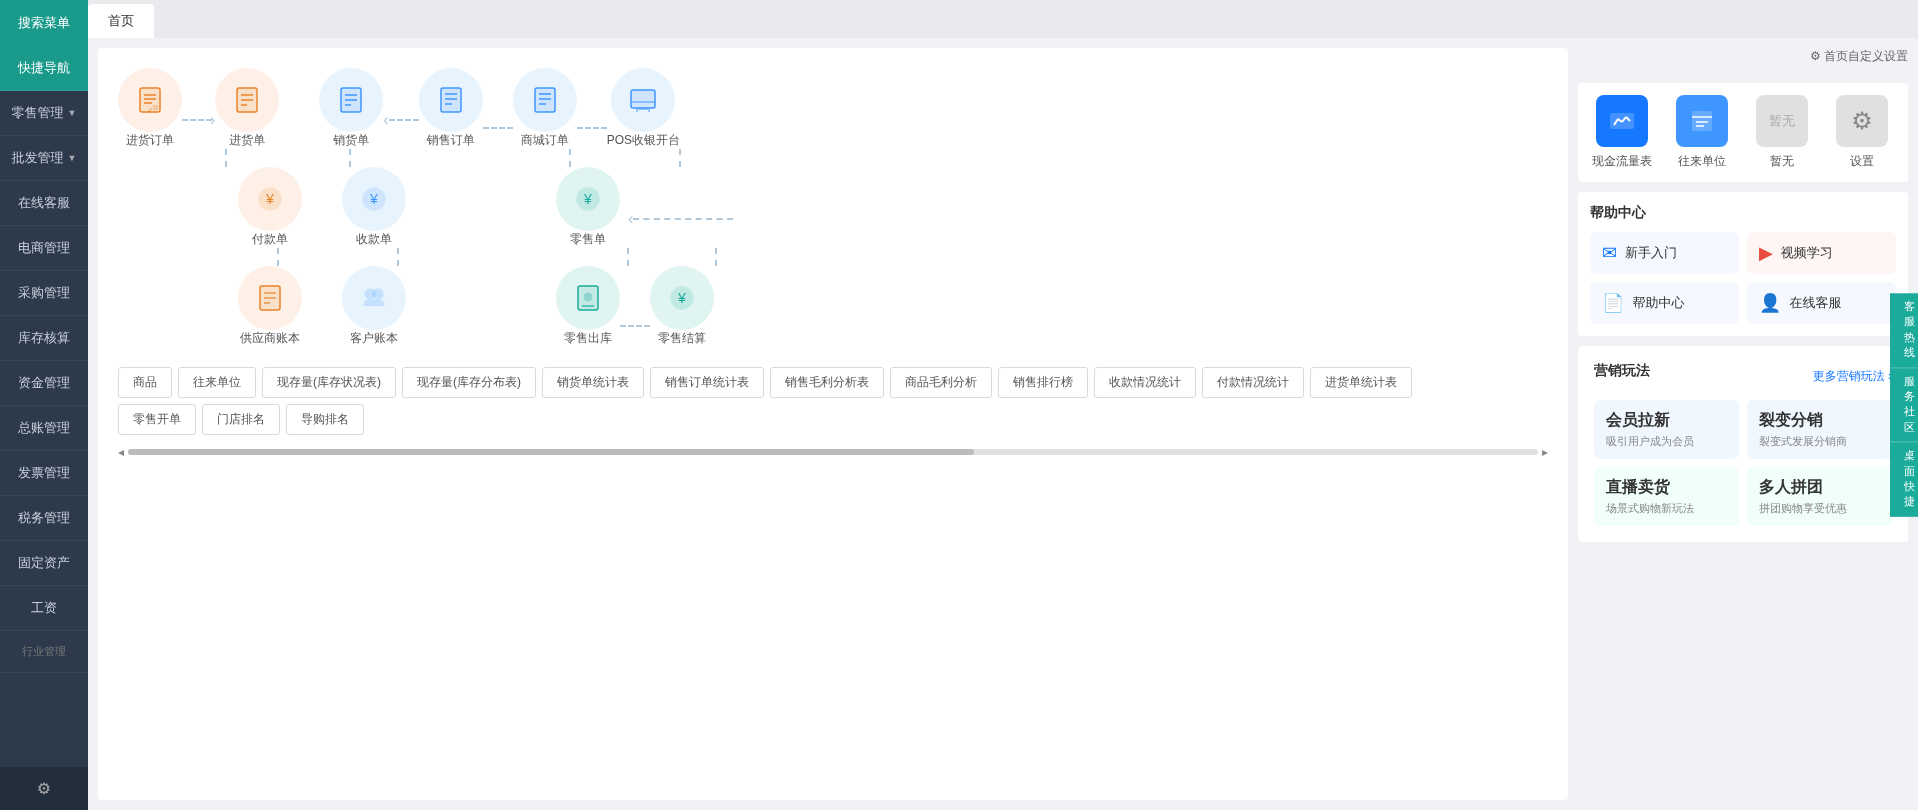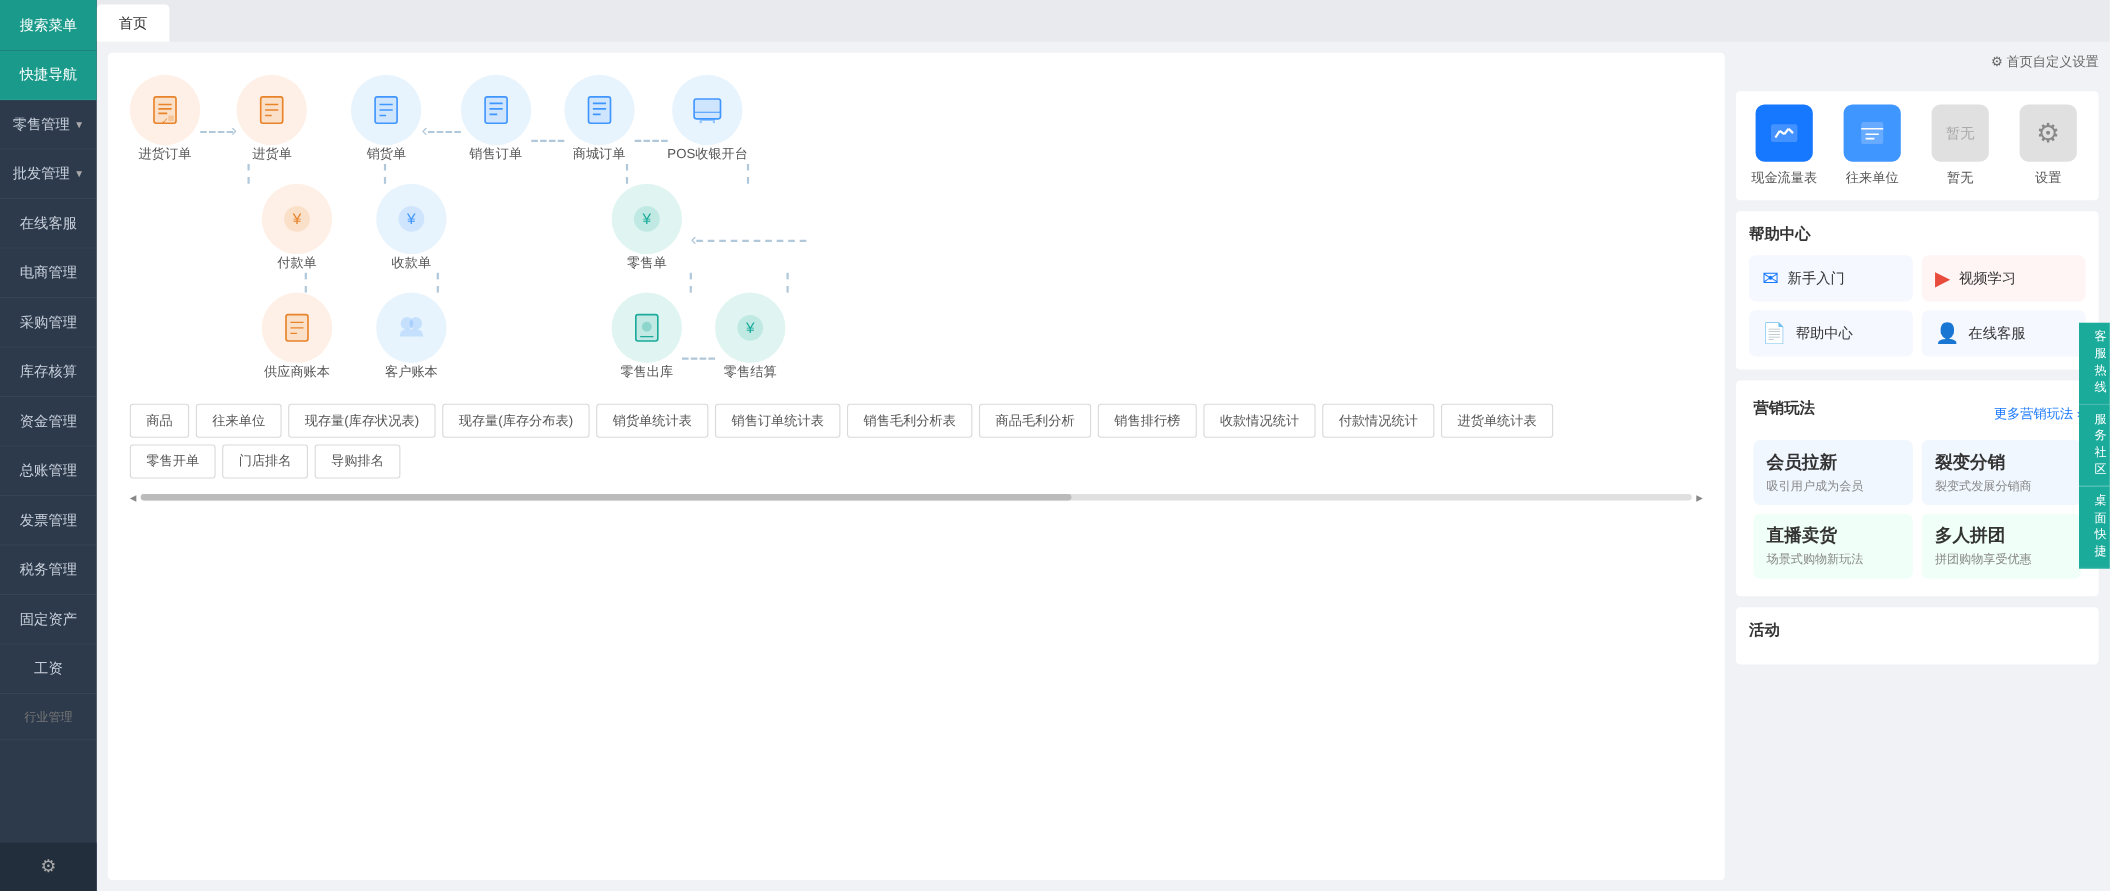--- a/index.html
+++ b/index.html
@@ -753,23 +753,20 @@
             <div class="marketing-item-title">直播卖货</div>
             <div class="marketing-item-desc">场景式购物新玩法</div>
           </div>
           <div class="marketing-item green">
             <div class="marketing-item-title">多人拼团</div>
             <div class="marketing-item-desc">拼团购物享受优惠</div>
           </div>
         </div>
       </div>
 
-      <div id="activity-section">
-        <div class="section-title">活动</div>
-      </div>
     </div>
   </div>
 </div>
 
 <div id="float-btns">
   <div class="float-btn">客服热线</div>
   <div class="float-btn">服务社区</div>
   <div class="float-btn">桌面快捷</div>
 </div>
 

